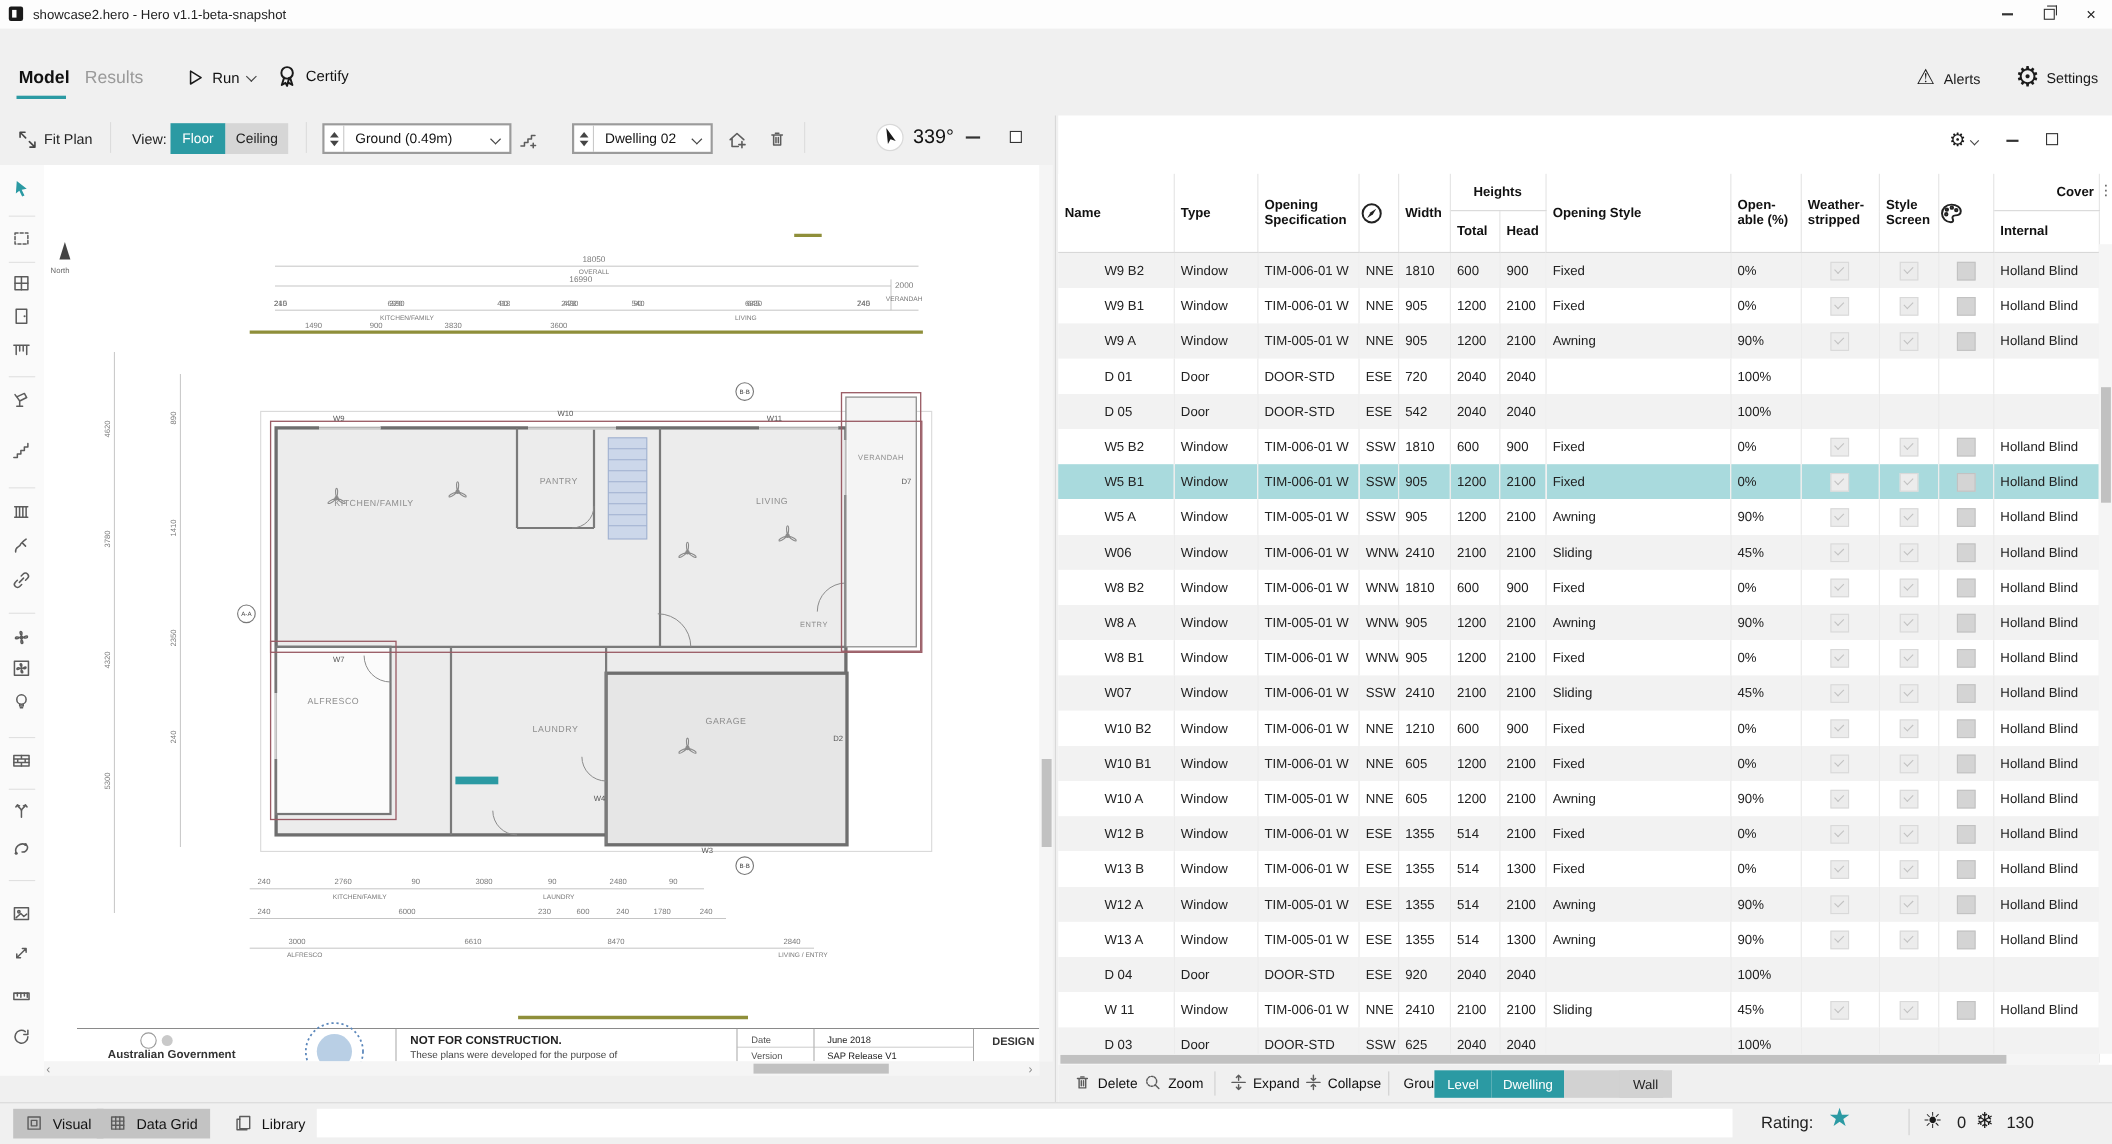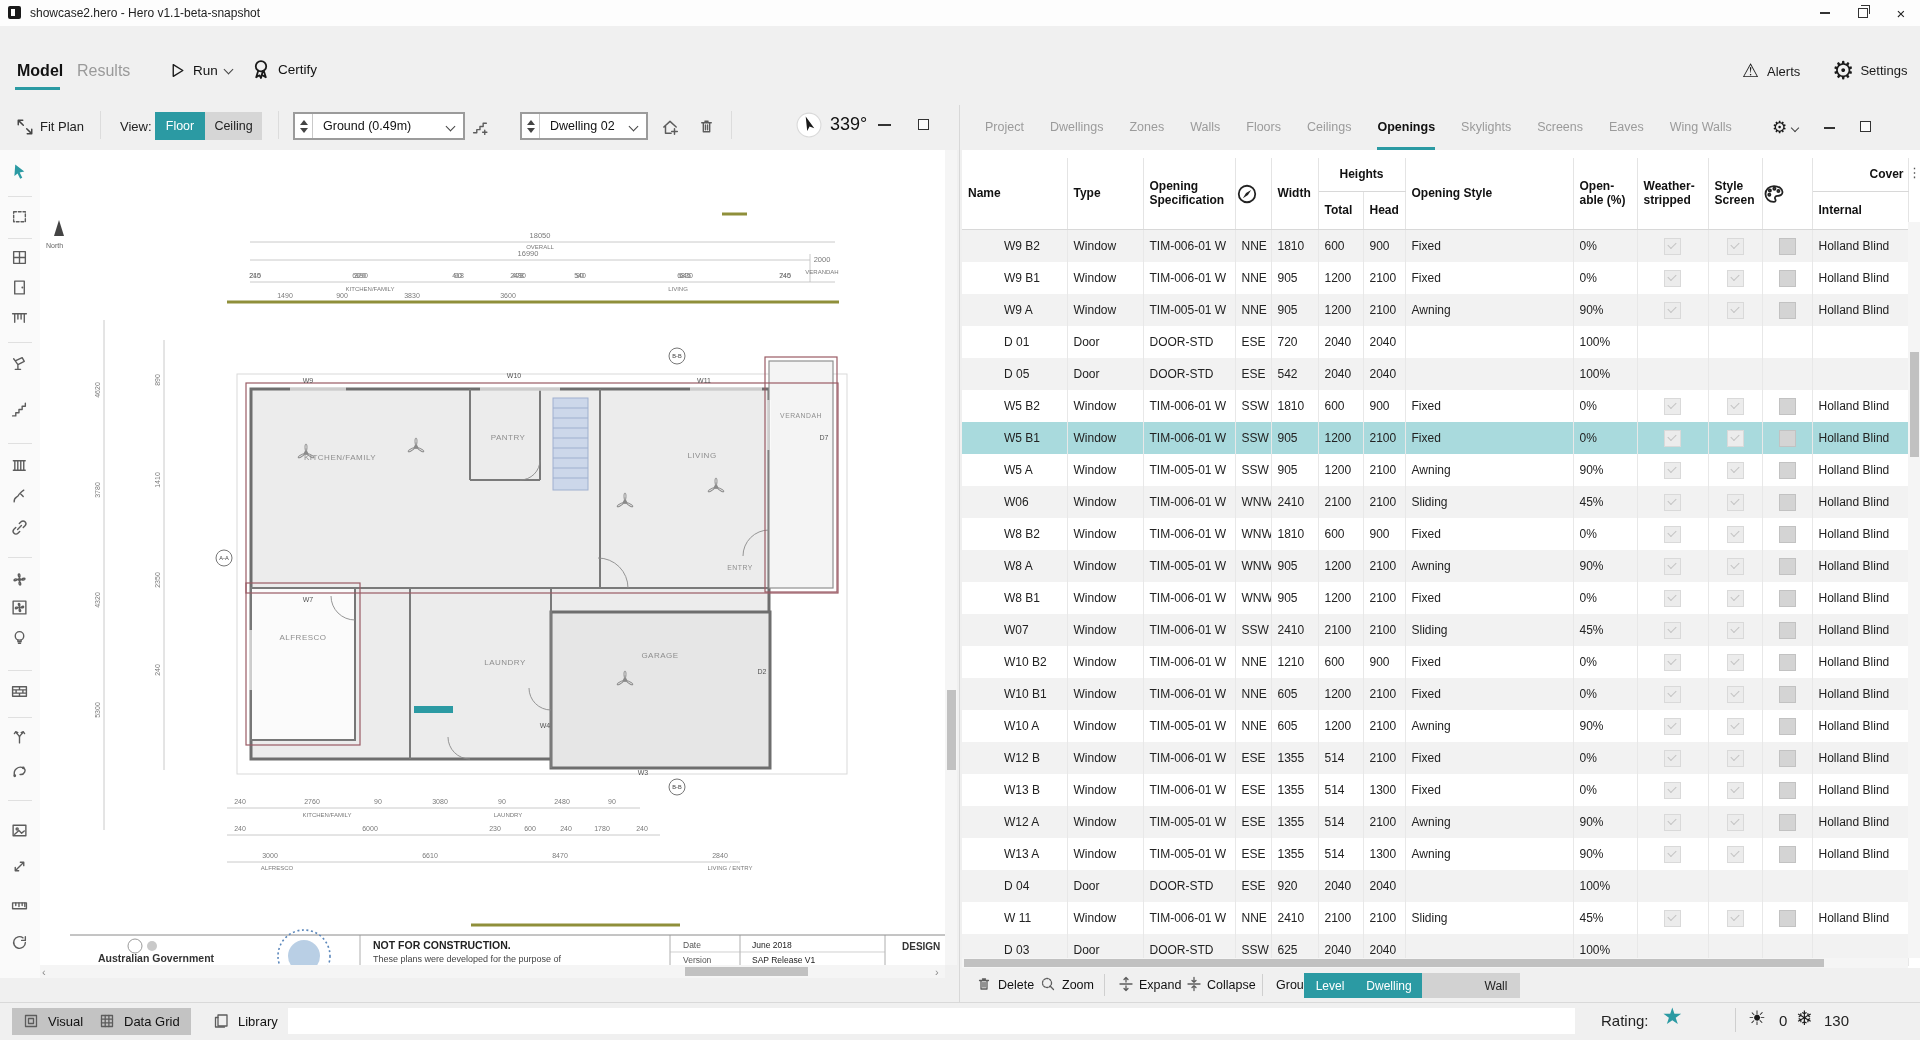--- a/index.html
+++ b/index.html
@@ -468,33 +468,20 @@
   </div>
   <div class="abs sbtrack-v" style="left:40px;top:965px;width:905px;height:13px;">
     <span class="abs sbarrow" style="left:2px;top:1px;">‹</span>
     <div class="sbthumb abs" style="left:645px;top:2px;width:123px;height:9px;"></div>
     <span class="abs sbarrow" style="left:895px;top:1px;">›</span>
   </div>
 
   <div class="abs" style="left:959px;top:105px;width:1px;height:897px;background:#d8d8d8;"></div>
 
   <div class="abs" id="rpanel">
-    <div id="rtabs">
-        <span class="rtab">Project</span>
-        <span class="rtab">Dwellings</span>
-        <span class="rtab">Zones</span>
-        <span class="rtab">Walls</span>
-        <span class="rtab">Floors</span>
-        <span class="rtab">Ceilings</span>
-        <span class="rtab on" style="border-bottom-color: rgb(43, 154, 163);">Openings</span>
-        <span class="rtab">Skylights</span>
-        <span class="rtab">Screens</span>
-        <span class="rtab">Eaves</span>
-        <span class="rtab">Wing Walls</span>
-      </div>
     <div class="abs" style="left:810px;top:12px;display:flex;align-items:center;gap:5px;">
       <span style="font-size:17px;">⚙</span>
       <span class="car" style="width:5px;height:5px;"></span>
     </div>
     <div class="abs" style="left:862px;top:22px;width:11px;height:2px;background:#333;"></div>
     <div class="abs msq" style="left:898px;top:16px;"></div>
 
     <div id="gridwrap">
       <table id="grid">
           <colgroup id="gridcols">

